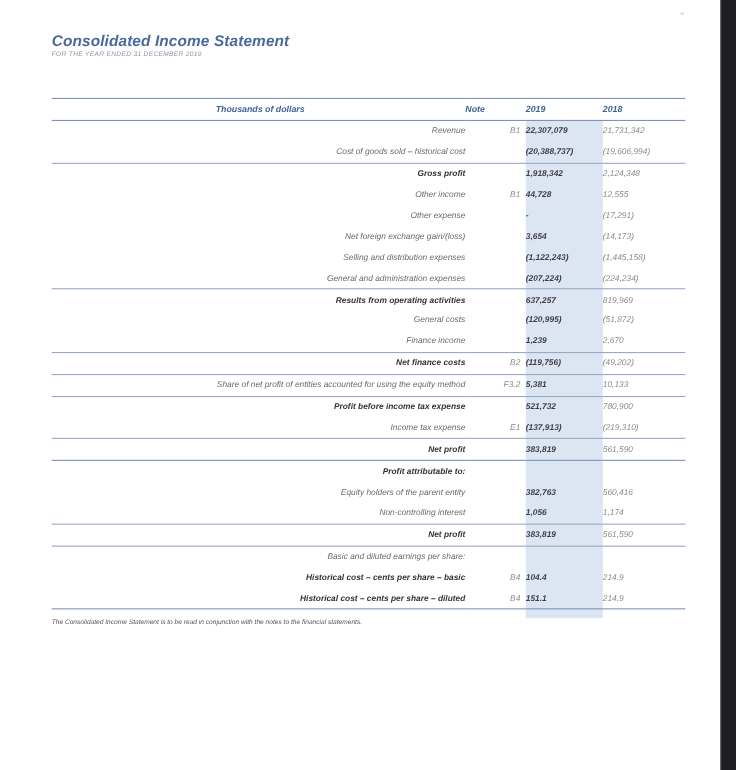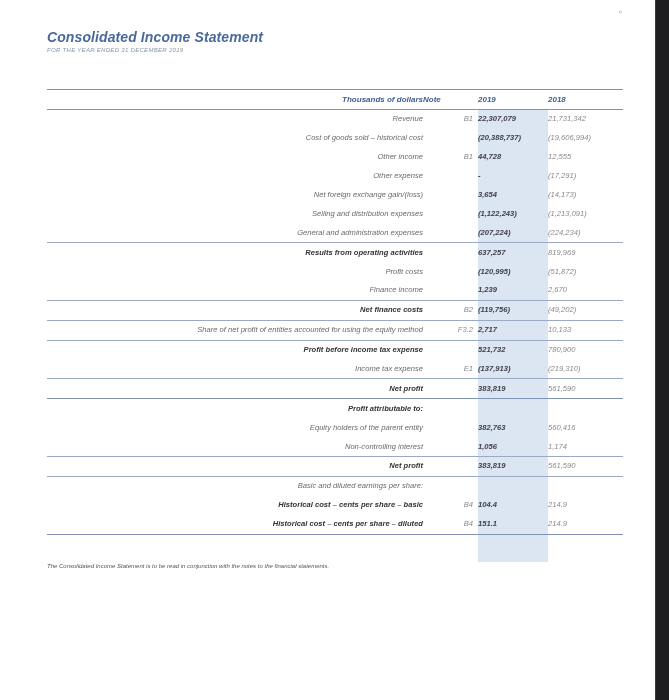--- a/index.html
+++ b/index.html
@@ -16,21 +16,21 @@
     .subtitle { position: absolute; left: 47px; top: 31px; font-size: 6px; color: #8a95a5; letter-spacing: 0.3px; }
     .table-wrap { position: absolute; left: 47px; top: 73px; width: 576px; }
     .col-highlight { position: absolute; left: 431px; top: 20px; width: 70px; height: 453px; background: #dce5f2; }
     table { position: relative; width: 576px; border-collapse: collapse; table-layout: fixed; }
     col.c-label { width: 376px; }
     col.c-note { width: 55px; }
     col.c-2019 { width: 70px; }
     col.c-2018 { width: 75px; }
     th, td { height: 18.9px; padding: 0; font-size: 7.6px; line-height: 18px; white-space: nowrap; }
     th { color: #3f5f95; font-weight: bold; font-size: 8px; border-top: 1.5px solid #7f93b5; border-bottom: 1.5px solid #7f93b5; height: 19px; }
-    th.label { text-align: right; padding-left: 3px; margin-left: 47px; }
+    th.label { text-align: center; padding-left: 3px; margin-left: 47px; }
     th.num, td.num { text-align: left; padding-right: 3px; }
     td.label { padding-left: 3px; color: #6a6a6a; text-align: right; }
     td.note { text-align: right; padding-right: 5px; color: #8a8a8a; }
     td.y2019 { font-weight: bold; color: #3f3f4a; padding-right: 4px; }
     td.y2018 { color: #8a8a8a; padding-right: 3px; }
     tr.bold td.label { font-weight: bold; color: #333; }
     tr.topline td { border-top: 1px solid #9aaac4; }
     tr.bottomline td { border-bottom: 1.5px solid #7f93b5; }
     .footnote { position: absolute; left: 47px; top: 547px; font-size: 6px; color: #555; }
   </style>
@@ -65,20 +65,26 @@
             <td class="note">B1</td>
             <td class="num y2019">22,307,079</td>
             <td class="num y2018">21,731,342</td>
           </tr>
           <tr>
             <td class="label">Cost of goods sold – historical cost</td>
             <td class="note"></td>
             <td class="num y2019">(20,388,737)</td>
             <td class="num y2018">(19,606,994)</td>
           </tr>
+          <tr class="bold topline">
+            <td class="label">Gross profit</td>
+            <td class="note"></td>
+            <td class="num y2019">1,918,342</td>
+            <td class="num y2018">2,124,348</td>
+          </tr>
           <tr>
             <td class="label">Other income</td>
             <td class="note">B1</td>
             <td class="num y2019">44,728</td>
             <td class="num y2018">12,555</td>
           </tr>
           <tr>
             <td class="label">Other expense</td>
             <td class="note"></td>
             <td class="num y2019">-</td>
@@ -87,56 +93,56 @@
           <tr>
             <td class="label">Net foreign exchange gain/(loss)</td>
             <td class="note"></td>
             <td class="num y2019">3,654</td>
             <td class="num y2018">(14,173)</td>
           </tr>
           <tr>
             <td class="label">Selling and distribution expenses</td>
             <td class="note"></td>
             <td class="num y2019">(1,122,243)</td>
-            <td class="num y2018">(1,213,091)</td>
+            <td class="num y2018">(1,445,158)</td>
           </tr>
           <tr>
             <td class="label">General and administration expenses</td>
             <td class="note"></td>
             <td class="num y2019">(207,224)</td>
             <td class="num y2018">(224,234)</td>
           </tr>
           <tr class="bold topline">
             <td class="label">Results from operating activities</td>
             <td class="note"></td>
             <td class="num y2019">637,257</td>
             <td class="num y2018">819,969</td>
           </tr>
           <tr>
-            <td class="label">Profit costs</td>
+            <td class="label">General costs</td>
             <td class="note"></td>
             <td class="num y2019">(120,995)</td>
             <td class="num y2018">(51,872)</td>
           </tr>
           <tr>
             <td class="label">Finance income</td>
             <td class="note"></td>
             <td class="num y2019">1,239</td>
             <td class="num y2018">2,670</td>
           </tr>
           <tr class="bold topline">
             <td class="label">Net finance costs</td>
             <td class="note">B2</td>
             <td class="num y2019">(119,756)</td>
             <td class="num y2018">(49,202)</td>
           </tr>
           <tr class="topline">
             <td class="label">Share of net profit of entities accounted for using the equity method</td>
             <td class="note">F3.2</td>
-            <td class="num y2019">2,717</td>
+            <td class="num y2019">5,381</td>
             <td class="num y2018">10,133</td>
           </tr>
           <tr class="bold topline">
             <td class="label">Profit before income tax expense</td>
             <td class="note"></td>
             <td class="num y2019">521,732</td>
             <td class="num y2018">780,900</td>
           </tr>
           <tr>
             <td class="label">Income tax expense</td>

